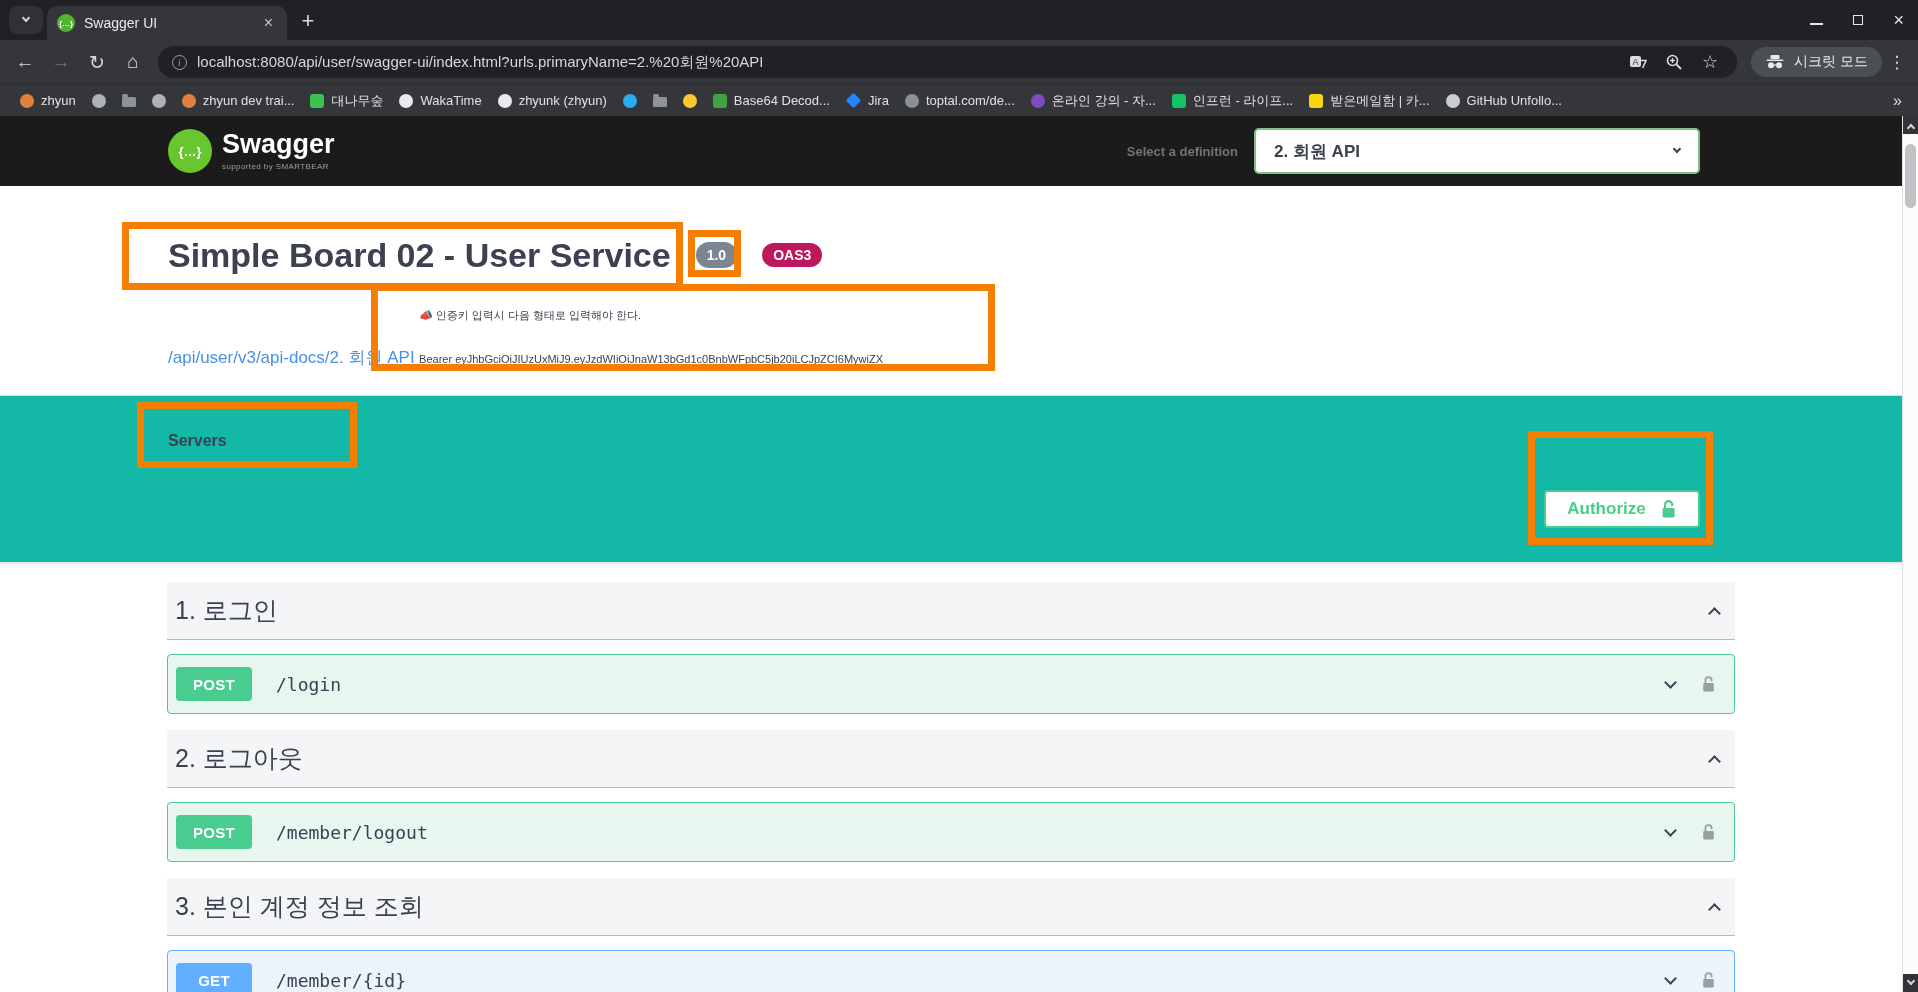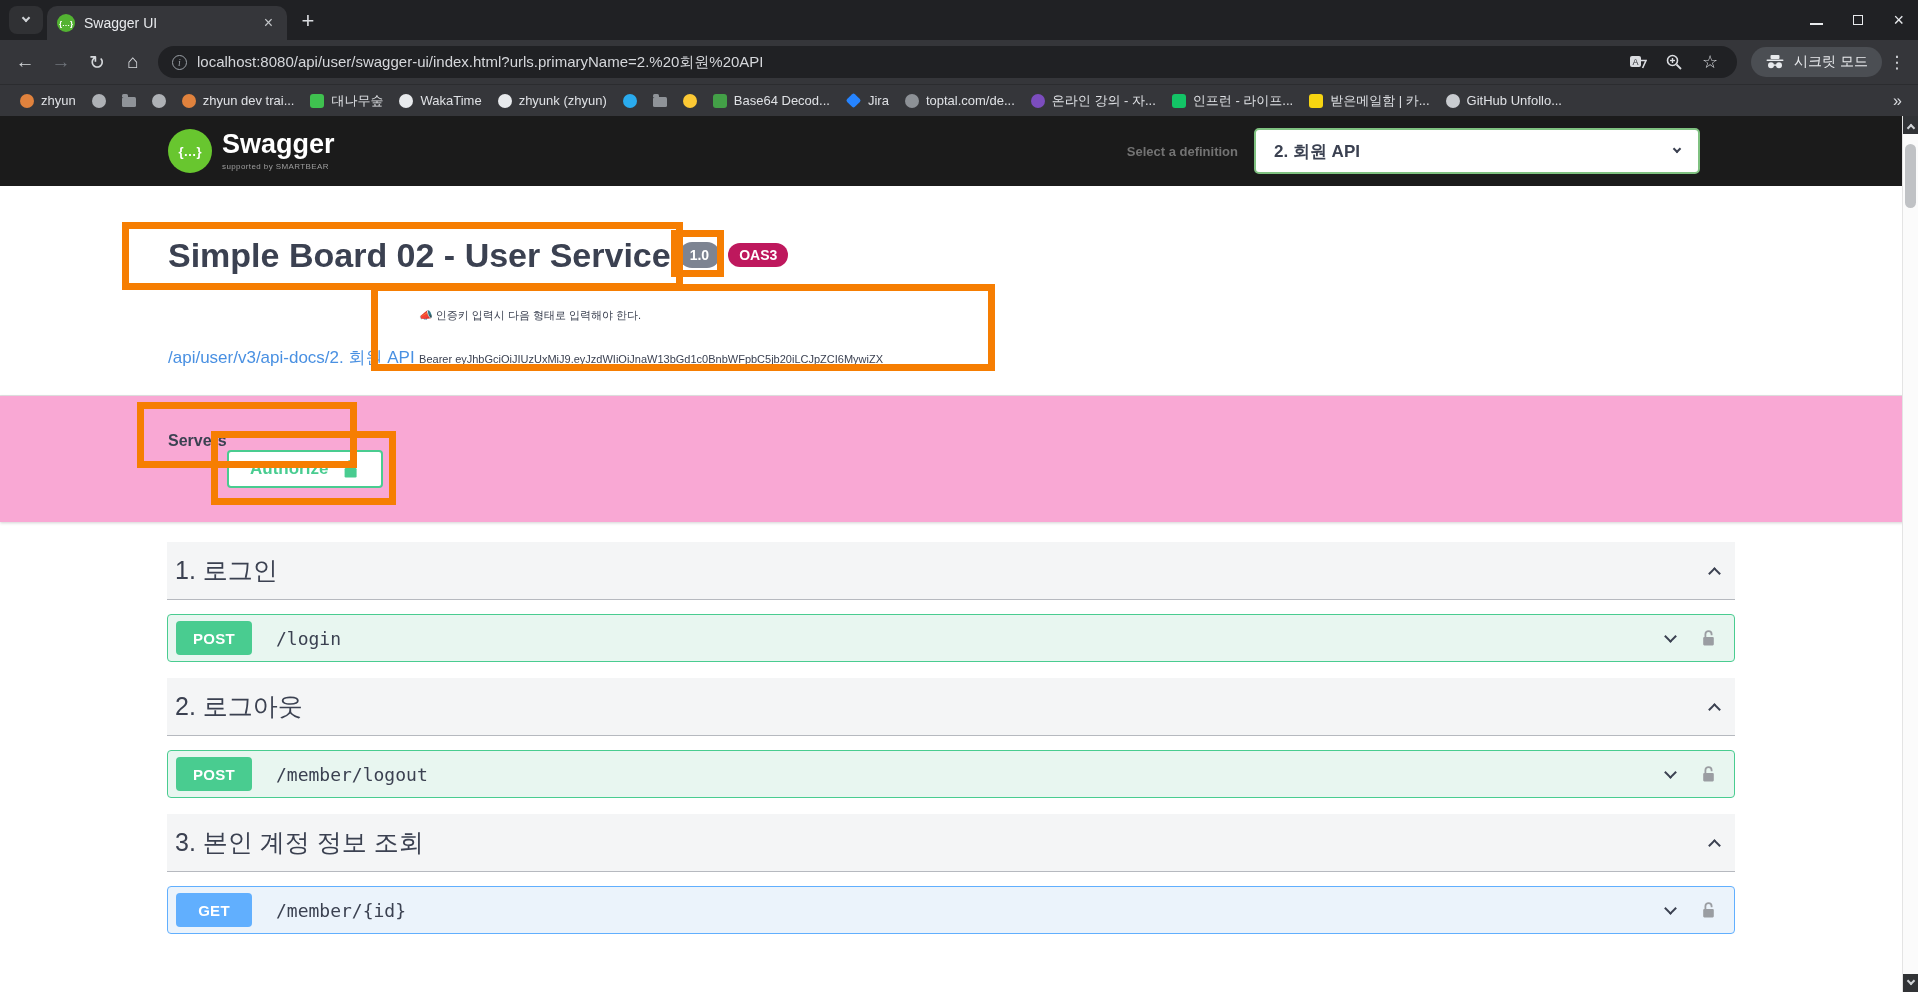--- a/index.html
+++ b/index.html
@@ -60,47 +60,47 @@
   .brand-sub { color:#9e9e9e; font-size:8px; margin-top:4px; letter-spacing:.4px; }
   .definition { margin-left:auto; display:flex; align-items:center; gap:16px; }
   .def-label { color:#737373; font-weight:bold; font-size:13px; white-space:nowrap; }
   .def-select { width:446px; height:46px; background:#fff; border:2px solid #7fc180; border-radius:5px;
     display:flex; align-items:center; justify-content:space-between; padding:0 18px; font-size:17px;
     font-weight:bold; color:#3b4151; }
 
   
   .page { position:relative; height:806px; background:#fff; overflow:hidden; }
   .info-section { padding:44px 218px 0 168px; }
-  .title-row { display:flex; align-items:center; gap:8px; }
+  .title-row { display:flex; align-items:center; gap:25px; }
   .api-title { font-size:34px; font-weight:bold; color:#3b4151; position:relative; line-height:50px; }
   .pill { color:#fff; font-size:14px; font-weight:bold; padding:5px 11px; border-radius:14px; line-height:1; }
   .pill-version { background:#7d8492; position:relative; }
   .pill-oas { background:#be185d; }
   .badge-wrap { position:relative; }
   .spec-link { display:inline-block; font-size:17px; color:#4990e2; }
   .description { margin-top:28px; position:relative; display:inline-block; font-size:11px; color:#3b4151; }
   .description p + p { margin-top:30px; }
 
   .full-hr { height:1px; background:#e3e3e3; margin-top:26px; }
-  .scheme-container { background:#f9a8d4; box-shadow:0 1px 3px rgba(0,0,0,.18); padding:36px 218px 34px 168px;
-    display:flex; justify-content:flex-start; align-items:flex-start; position:relative; }
+  .scheme-container { background:#14b8a6; box-shadow:0 1px 3px rgba(0,0,0,.18); padding:36px 218px 34px 168px;
+    display:flex; justify-content:space-between; align-items:flex-start; position:relative; }
   .servers-wrap { position:relative; display:inline-block; }
   .servers-label { font-size:16px; font-weight:bold; color:#3b4151; }
   .servers-select { margin-top:6px; width:302px; height:38px; border:2px solid #41444e; border-radius:6px;
     background:#f7f7f7; display:flex; align-items:center; justify-content:space-between; padding:0 14px;
     font-size:17px; font-weight:bold; color:#3b4151; }
   .auth-wrap { position:relative; margin-top:18px; }
   .authorize-btn { width:156px; height:38px; border:2px solid #49cc90; border-radius:4px; background:#fff;
-    color:#49cc90; font-weight:bold; font-size:17px; display:flex; align-items:center; justify-content:center; gap:14px; }
+    color:#49cc90; font-weight:bold; font-size:17px; display:flex; align-items:center; justify-content:center; gap:14px;margin-top:40px; }
 
   .operations { padding:8px 183px 0 167px; }
   .opblock-tag { margin-top:12px; background:#f4f5f6; border-bottom:1px solid #b6b9bf;
     padding:12px 16px 12px 8px; display:flex; align-items:center; justify-content:space-between; }
   .opblock-tag h3 { font-size:25px; font-weight:normal; color:#3b4151;text-align:center; }
-  .opblock { margin:14px 0 16px 0; height:48px; border-radius:4px; display:flex; align-items:center;
+  .opblock { margin:14px 0 16px 0; height:60px; border-radius:4px; display:flex; align-items:center;
     padding:0 18px 0 8px; }
   .op-post { background:#e8f6f0; border:1px solid #49cc90; }
   .op-get  { background:#ebf3fb; border:1px solid #61affe; }
   .method { min-width:76px; height:34px; border-radius:4px; color:#fff; font-weight:bold; font-size:15px;
     display:flex; align-items:center; justify-content:center; letter-spacing:.3px; }
   .m-post { background:#49cc90; } .m-get { background:#61affe; }
   .path { margin-left:24px; font-family:"DejaVu Sans Mono", monospace; font-size:18px; color:#3b4151; }
   .row-right { margin-left:auto; display:flex; align-items:center; gap:26px; }
 
   

